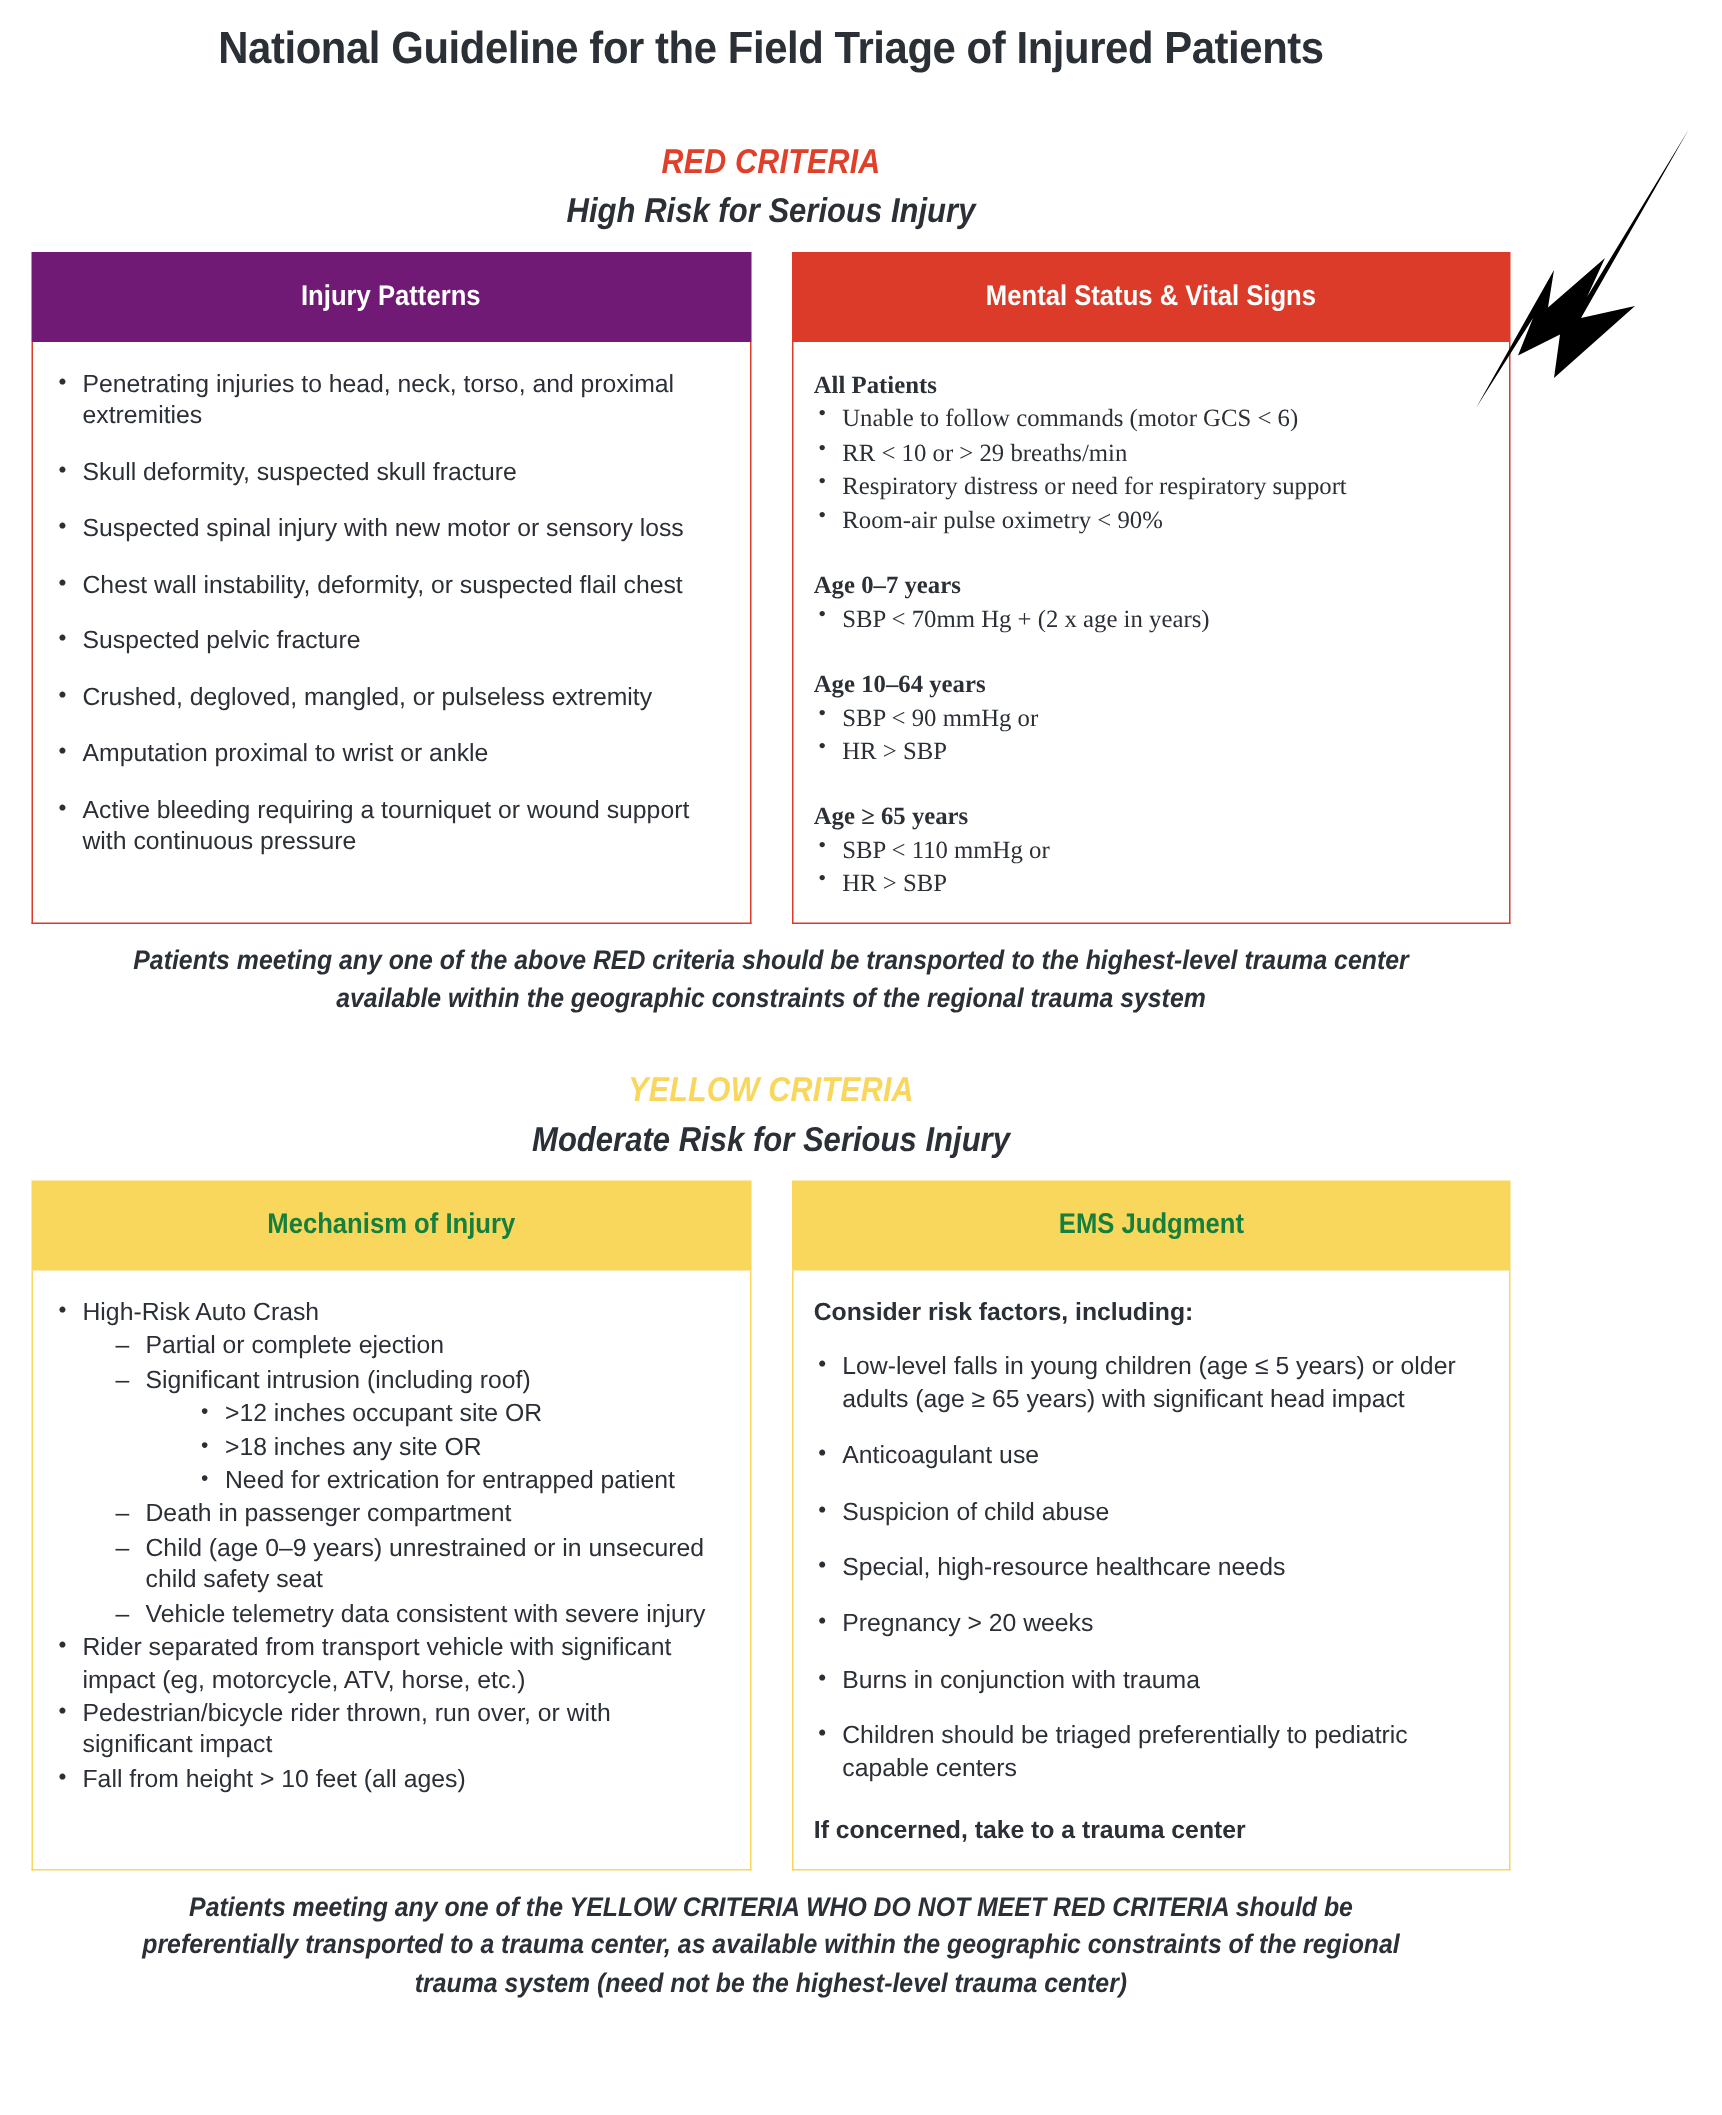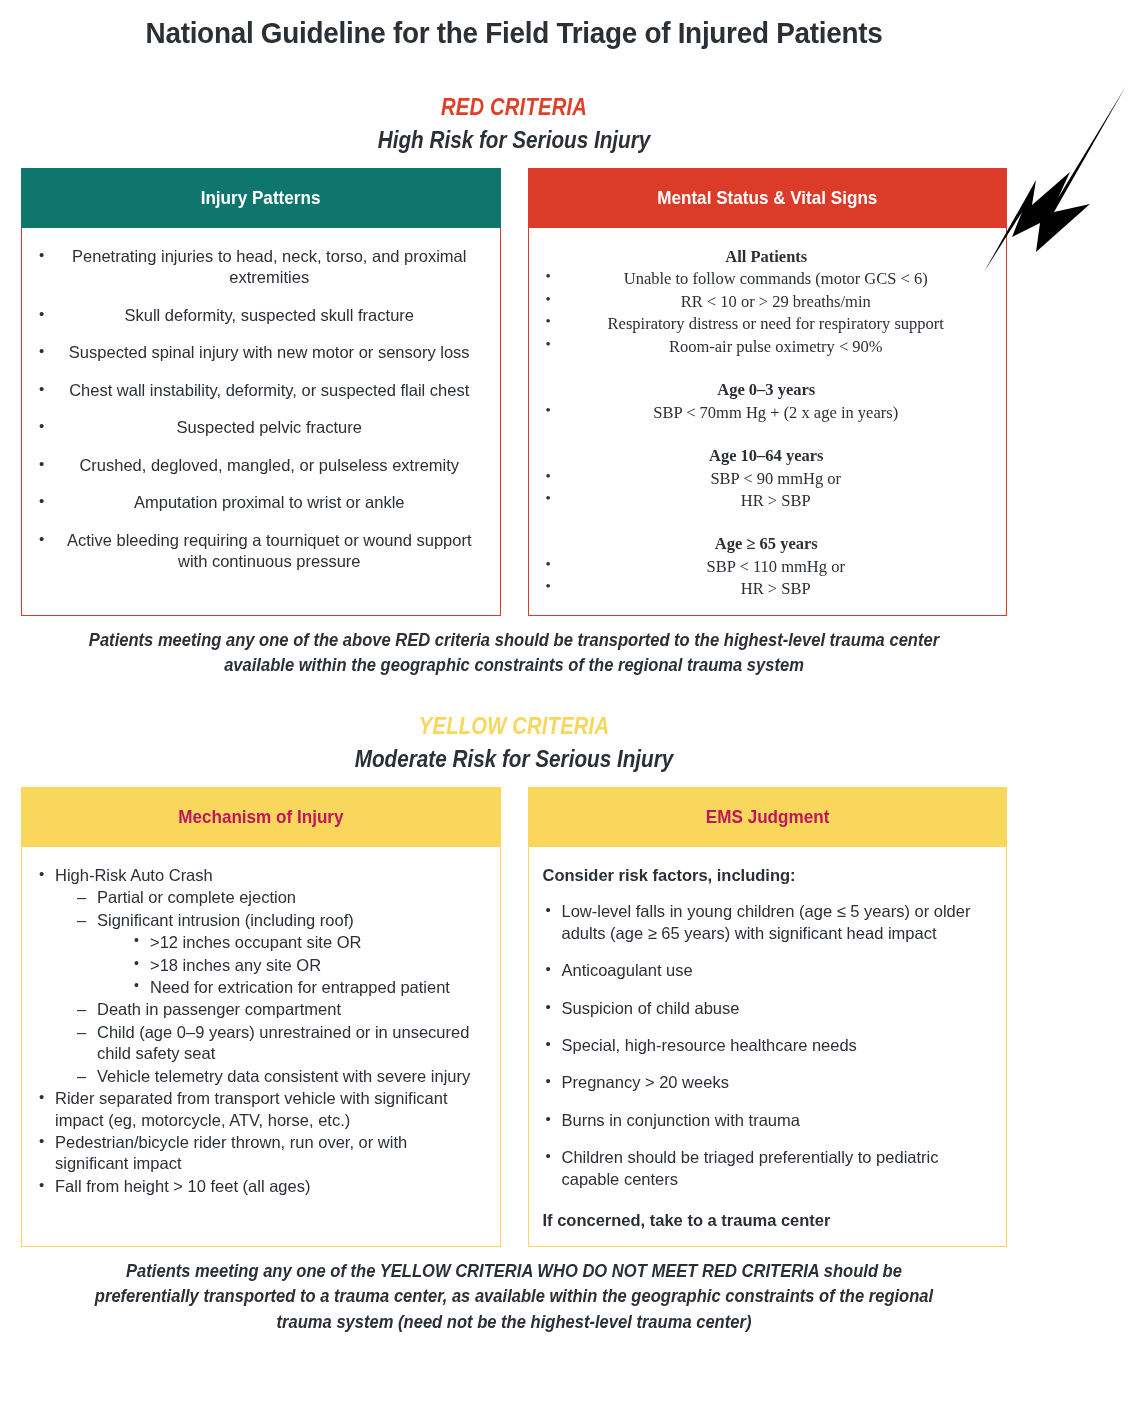--- a/index.html
+++ b/index.html
@@ -64,30 +64,30 @@
   .panel-head {
     text-align: center;
     font-weight: bold;
     font-size: 19px;
     padding: 19px 8px 19px;
     transform: scaleX(1);
   }
   .panel-head span { display: inline-block; transform: scaleX(0.9); }
 
   .panel-head.red { background: #db3b28; color: #ffffff; }
-  .panel-head.yellow { background: #f9d65c; color: #be185d; }
+  .panel-head.yellow { background: #f9d65c; color: #15803d; }
 
   .panel-body {
     flex: 1 1 auto;
     background: #ffffff;
     padding: 18px 16px 14px 14px;
     font-size: 16.5px;
     line-height: 1.30;
   }
-  .panel-body.red { border: 1.5px solid #db3b28; border-top: none; text-align: center; }
+  .panel-body.red { border: 1.5px solid #db3b28; border-top: none; }
   .panel-body.yellow { border: 1.5px solid #f9d65c; border-top: none; }
 
   
   ul.l1 { list-style: none; }
   ul.l1 > li {
     position: relative;
     padding-left: 19px;
     margin-bottom: 16px;
   }
   ul.l1 > li:before {
@@ -160,21 +160,21 @@
 
   <div class="doc-title">National Guideline for the Field Triage of Injured Patients</div>
 
   <div class="section-title red">RED CRITERIA</div>
   <div class="section-sub">High Risk for Serious Injury</div>
 
   <div class="cols block-red">
 
     <div class="col">
       <div class="panel">
-        <div class="panel-head red" style="background: #0f766e;">
+        <div class="panel-head red" style="background: #701a75;">
           <span>Injury Patterns</span>
         </div>
         <div class="panel-body red" style="border-color: rgb(219, 59, 40);">
           <ul class="l1" id="injury-patterns-list">
               <li>Penetrating injuries to head, neck, torso, and proximal extremities</li>
               <li>Skull deformity, suspected skull fracture</li>
               <li>Suspected spinal injury with new  motor or sensory loss</li>
               <li>Chest wall instability, deformity, or suspected flail chest</li>
               <li>Suspected pelvic fracture</li>
               <li>Crushed, degloved, mangled, or pulseless extremity</li>
@@ -195,21 +195,21 @@
               <div class="grp">
                 <div class="grp-head">All Patients</div>
                 <ul class="l1 tight">
                   <li>Unable to follow commands (motor GCS &lt; 6)</li>
                   <li>RR &lt; 10 or &gt; 29 breaths/min</li>
                   <li>Respiratory distress or need for respiratory support</li>
                   <li>Room-air pulse oximetry &lt; 90%</li>
                 </ul>
               </div>
               <div class="grp">
-                <div class="grp-head">Age 0–3 years</div>
+                <div class="grp-head">Age 0–7 years</div>
                 <ul class="l1 tight">
                   <li>SBP &lt; 70mm Hg + (2 x age in years)</li>
                 </ul>
               </div>
               <div class="grp">
                 <div class="grp-head"> Age 10–64 years</div>
                 <ul class="l1 tight">
                   <li>SBP &lt; 90 mmHg or</li>
                   <li>HR &gt; SBP</li>
                 </ul>

